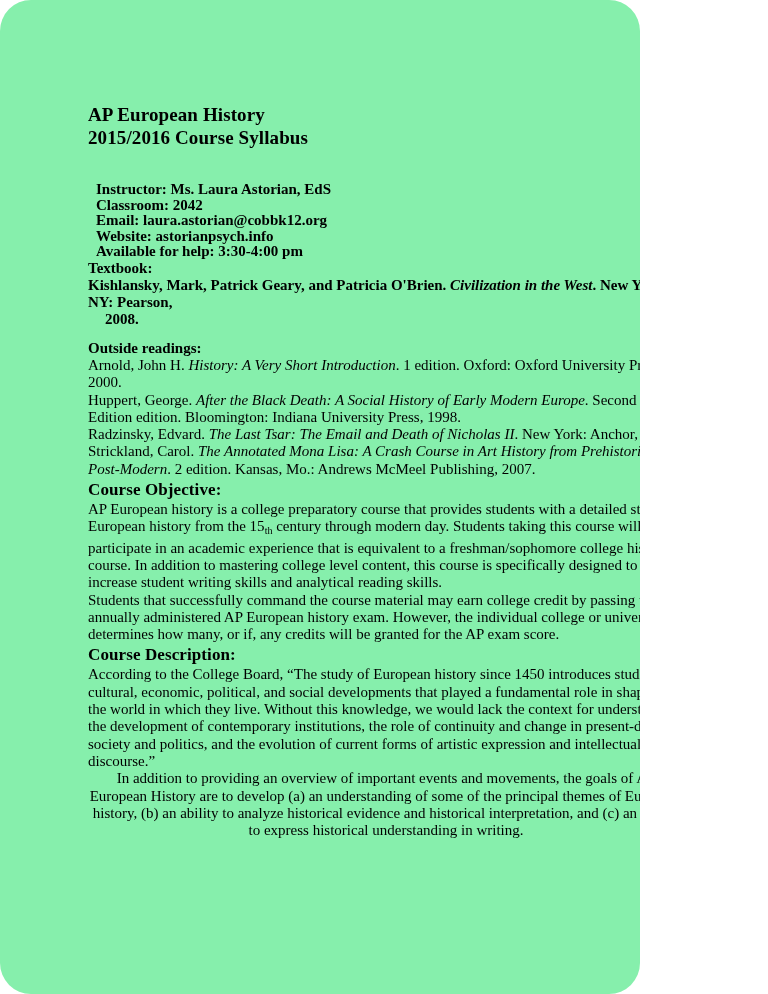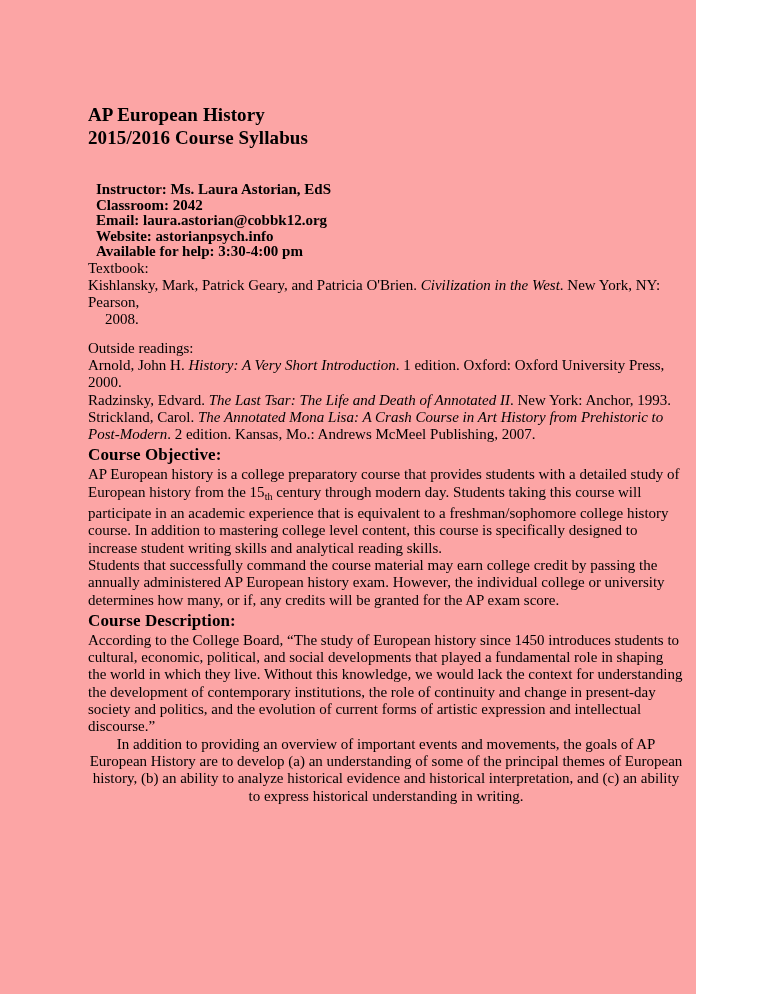--- a/index.html
+++ b/index.html
@@ -1,21 +1,22 @@
 <!DOCTYPE html>
 <html><head>
 <meta charset="utf-8">
 <style>
   html, body { margin: 0; padding: 0; background: #ffffff; }
   .page {
     position: relative;
-    width: 696px;
+    width: 640px;
     height: 994px;
-    background: #fca5a5;
+    background: #86efac;
     overflow: hidden;
+    border-radius: 31px;
   }
   .content {
     position: absolute;
     left: 88px;
     top: 104px;
     width: 596px;
     color: #000000;
     font-family: "Liberation Serif", "DejaVu Serif", serif;
     font-size: 15px;
     line-height: 17.3px;
@@ -28,21 +29,21 @@
     font-weight: 700;
     letter-spacing: 0.1px;
   }
   .doc-title span { display: block; }
   .instructor {
     margin-top: 33px;
     font-weight: 700;
     line-height: 15.5px;
     margin-left: 8px;
   }
-  .bold { font-weight: 400; }
+  .bold { font-weight: 700; }
   .italic { font-style: italic; text-align: center; }
   .mt-textbook { margin-top: 7px; }
   .cit-kish { margin-top: 12px; }
   .cit-cont { padding-left: 17px; }
   .readings-group { margin-top: 11px; }
   .cit { margin-top: 7px; }
   .cit-strickland { margin-top: 30px; }
   .section {
     font-size: 17px;
     line-height: 23px;
@@ -78,22 +79,23 @@
 
     <p class="bold mt-textbook">Textbook:</p>
 
     <p class="bold cit-kish"><span>Kishlansky, Mark, Patrick Geary, and Patricia O'Brien. </span><span class="italic">Civilization in the West</span><span>. New York, NY: Pearson,</span><br><span class="cit-cont">2008.</span></p>
 
     <div class="readings-group">
       <p class="bold">Outside readings:</p>
       <p><span>Arnold, John H. </span><span class="italic">History: A Very Short Introduction</span><span>. 1 edition. Oxford: Oxford University Press, 2000.</span></p>
     </div>
 
+    <p class="cit"><span>Huppert, George. </span><span class="italic">After the Black Death: A Social History of Early Modern Europe</span><span>. Second Edition edition. Bloomington: Indiana University Press, 1998.</span></p>
 
-    <p class="cit"><span>Radzinsky, Edvard. </span><span class="italic">The Last Tsar: The Life and Death of Annotated II</span><span>. New York: Anchor, 1993.</span></p>
+    <p class="cit"><span>Radzinsky, Edvard. </span><span class="italic">The Last Tsar: The Email and Death of Nicholas II</span><span>. New York: Anchor, 1993.</span></p>
 
     <p class="cit cit-strickland"><span>Strickland, Carol. </span><span class="italic">The Annotated Mona Lisa: A Crash Course in Art History from Prehistoric to Post-Modern</span><span>. 2 edition. Kansas, Mo.: Andrews McMeel Publishing, 2007.</span></p>
 
     <h2 class="section h-objective">Course Objective:</h2>
     <p class="obj-p1"><span>AP European history is a college preparatory course that provides students with a detailed study of European history from the 15</span><span class="sub">th</span><span> century through modern day. Students taking this course will participate in an academic experience that is equivalent to a freshman/sophomore college history course. In addition to mastering college level content, this course is specifically designed to increase student writing skills and analytical reading skills.</span></p>
     <p class="obj-p2">Students that successfully command the course material may earn college credit by passing the annually administered AP European history exam. However, the individual college or university determines how many, or if, any credits will be granted for the AP exam score.</p>
 
     <h2 class="section h-description">Course Description:</h2>
     <p class="desc-p1">According to the College Board, “The study of European history since 1450 introduces students to cultural, economic, political, and social developments that played a fundamental role in shaping the world in which they live. Without this knowledge, we would lack the context for understanding the development of contemporary institutions, the role of continuity and change in present-day society and politics, and the evolution of current forms of artistic expression and intellectual discourse.”</p>
     <p class="desc-p2">In addition to providing an overview of important events and movements, the goals of AP European History are to develop (a) an understanding of some of the principal themes of European history, (b) an ability to analyze historical evidence and historical interpretation, and (c) an ability to express historical understanding in writing.</p>

